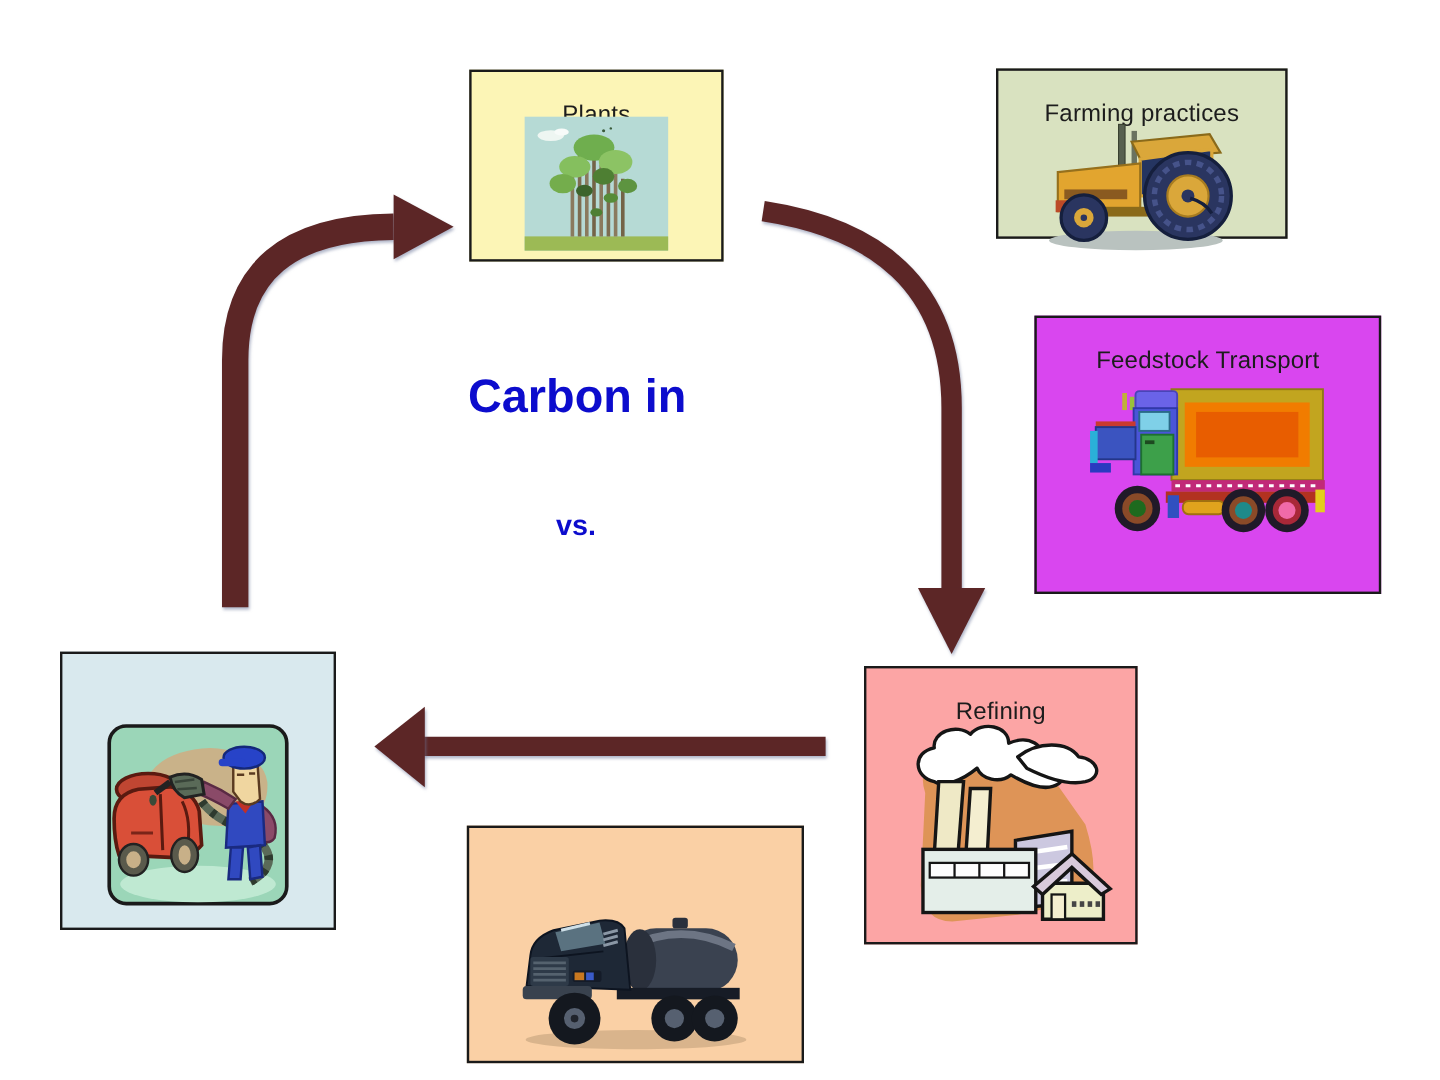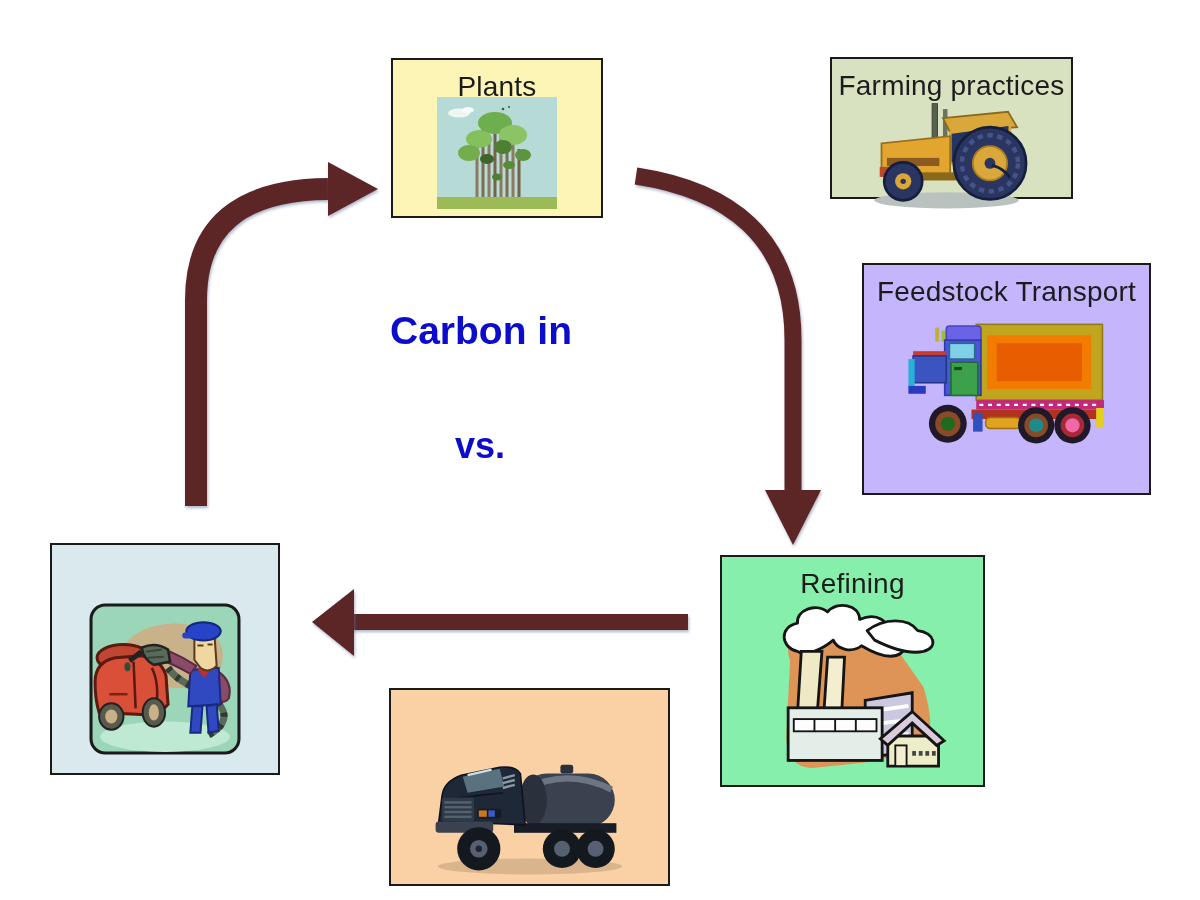--- a/index.html
+++ b/index.html
@@ -8,38 +8,38 @@
     font-family:"Liberation Sans", sans-serif; overflow:hidden;
   }
   .arrow-layer { position:absolute; left:0; top:0; z-index:1; }
   .arrow-layer path, .arrow-layer line, .arrow-layer polygon {
     filter: drop-shadow(1px 2px 1.5px rgba(110,120,155,0.55));
   }
   .node {
     position:absolute; z-index:2; border:2px solid #1a1a1a; box-sizing:border-box;
   }
   .node-label {
-    width:100%; text-align:center; padding-top:11px;
-    font-size:28px; color:#1c1c1c; letter-spacing:0.2px;
+    width:100%; text-align:center; padding-top:25px;
+    font-size:20px; color:#1c1c1c; letter-spacing:0.2px;
   }
   .illus { position:absolute; left:50%; transform:translateX(-50%); }
 
   .node-plants     { left:391px; top:58px;  width:212px; height:160px; background:#fcf5b6; }
   .node-farming    { left:790px; top:57px;  width:243px; height:142px; background:#d9e2c0;margin-left:40px; }
-  .node-feedstock  { left:862px; top:263px; width:289px; height:232px; background:#c4b5fd; }
-  .node-refining   { left:720px; top:555px; width:265px; height:232px; background:#86efac; }
+  .node-feedstock  { left:862px; top:263px; width:289px; height:232px; background:#d946ef; }
+  .node-refining   { left:720px; top:555px; width:228px; height:232px; background:#fca5a5; }
   .node-product    { left:389px; top:688px; width:281px; height:198px; background:#fad0a5; }
   .node-car        { left:50px;  top:543px; width:230px; height:232px; background:#d9e9ee; }
 
   .center-line {
     position:absolute; z-index:2; transform:translateX(-50%);
     color:#0c0ccd; font-weight:bold; white-space:nowrap;margin-top:35px;
   }
   .center-line-1 { left:481px; top:274px; font-size:39px; }
-  .center-line-2 { left:480px; top:390px; font-size:36px; }
+  .center-line-2 { left:480px; top:390px; font-size:24px; }
   .center-line-3 { left:485px; top:496px; font-size:39px; }
 </style>
 </head>
 <body>
 
 <div class="canvas">
 
   <svg class="arrow-layer" width="1200" height="900" viewBox="0 0 1200 900">
 
     <g>

